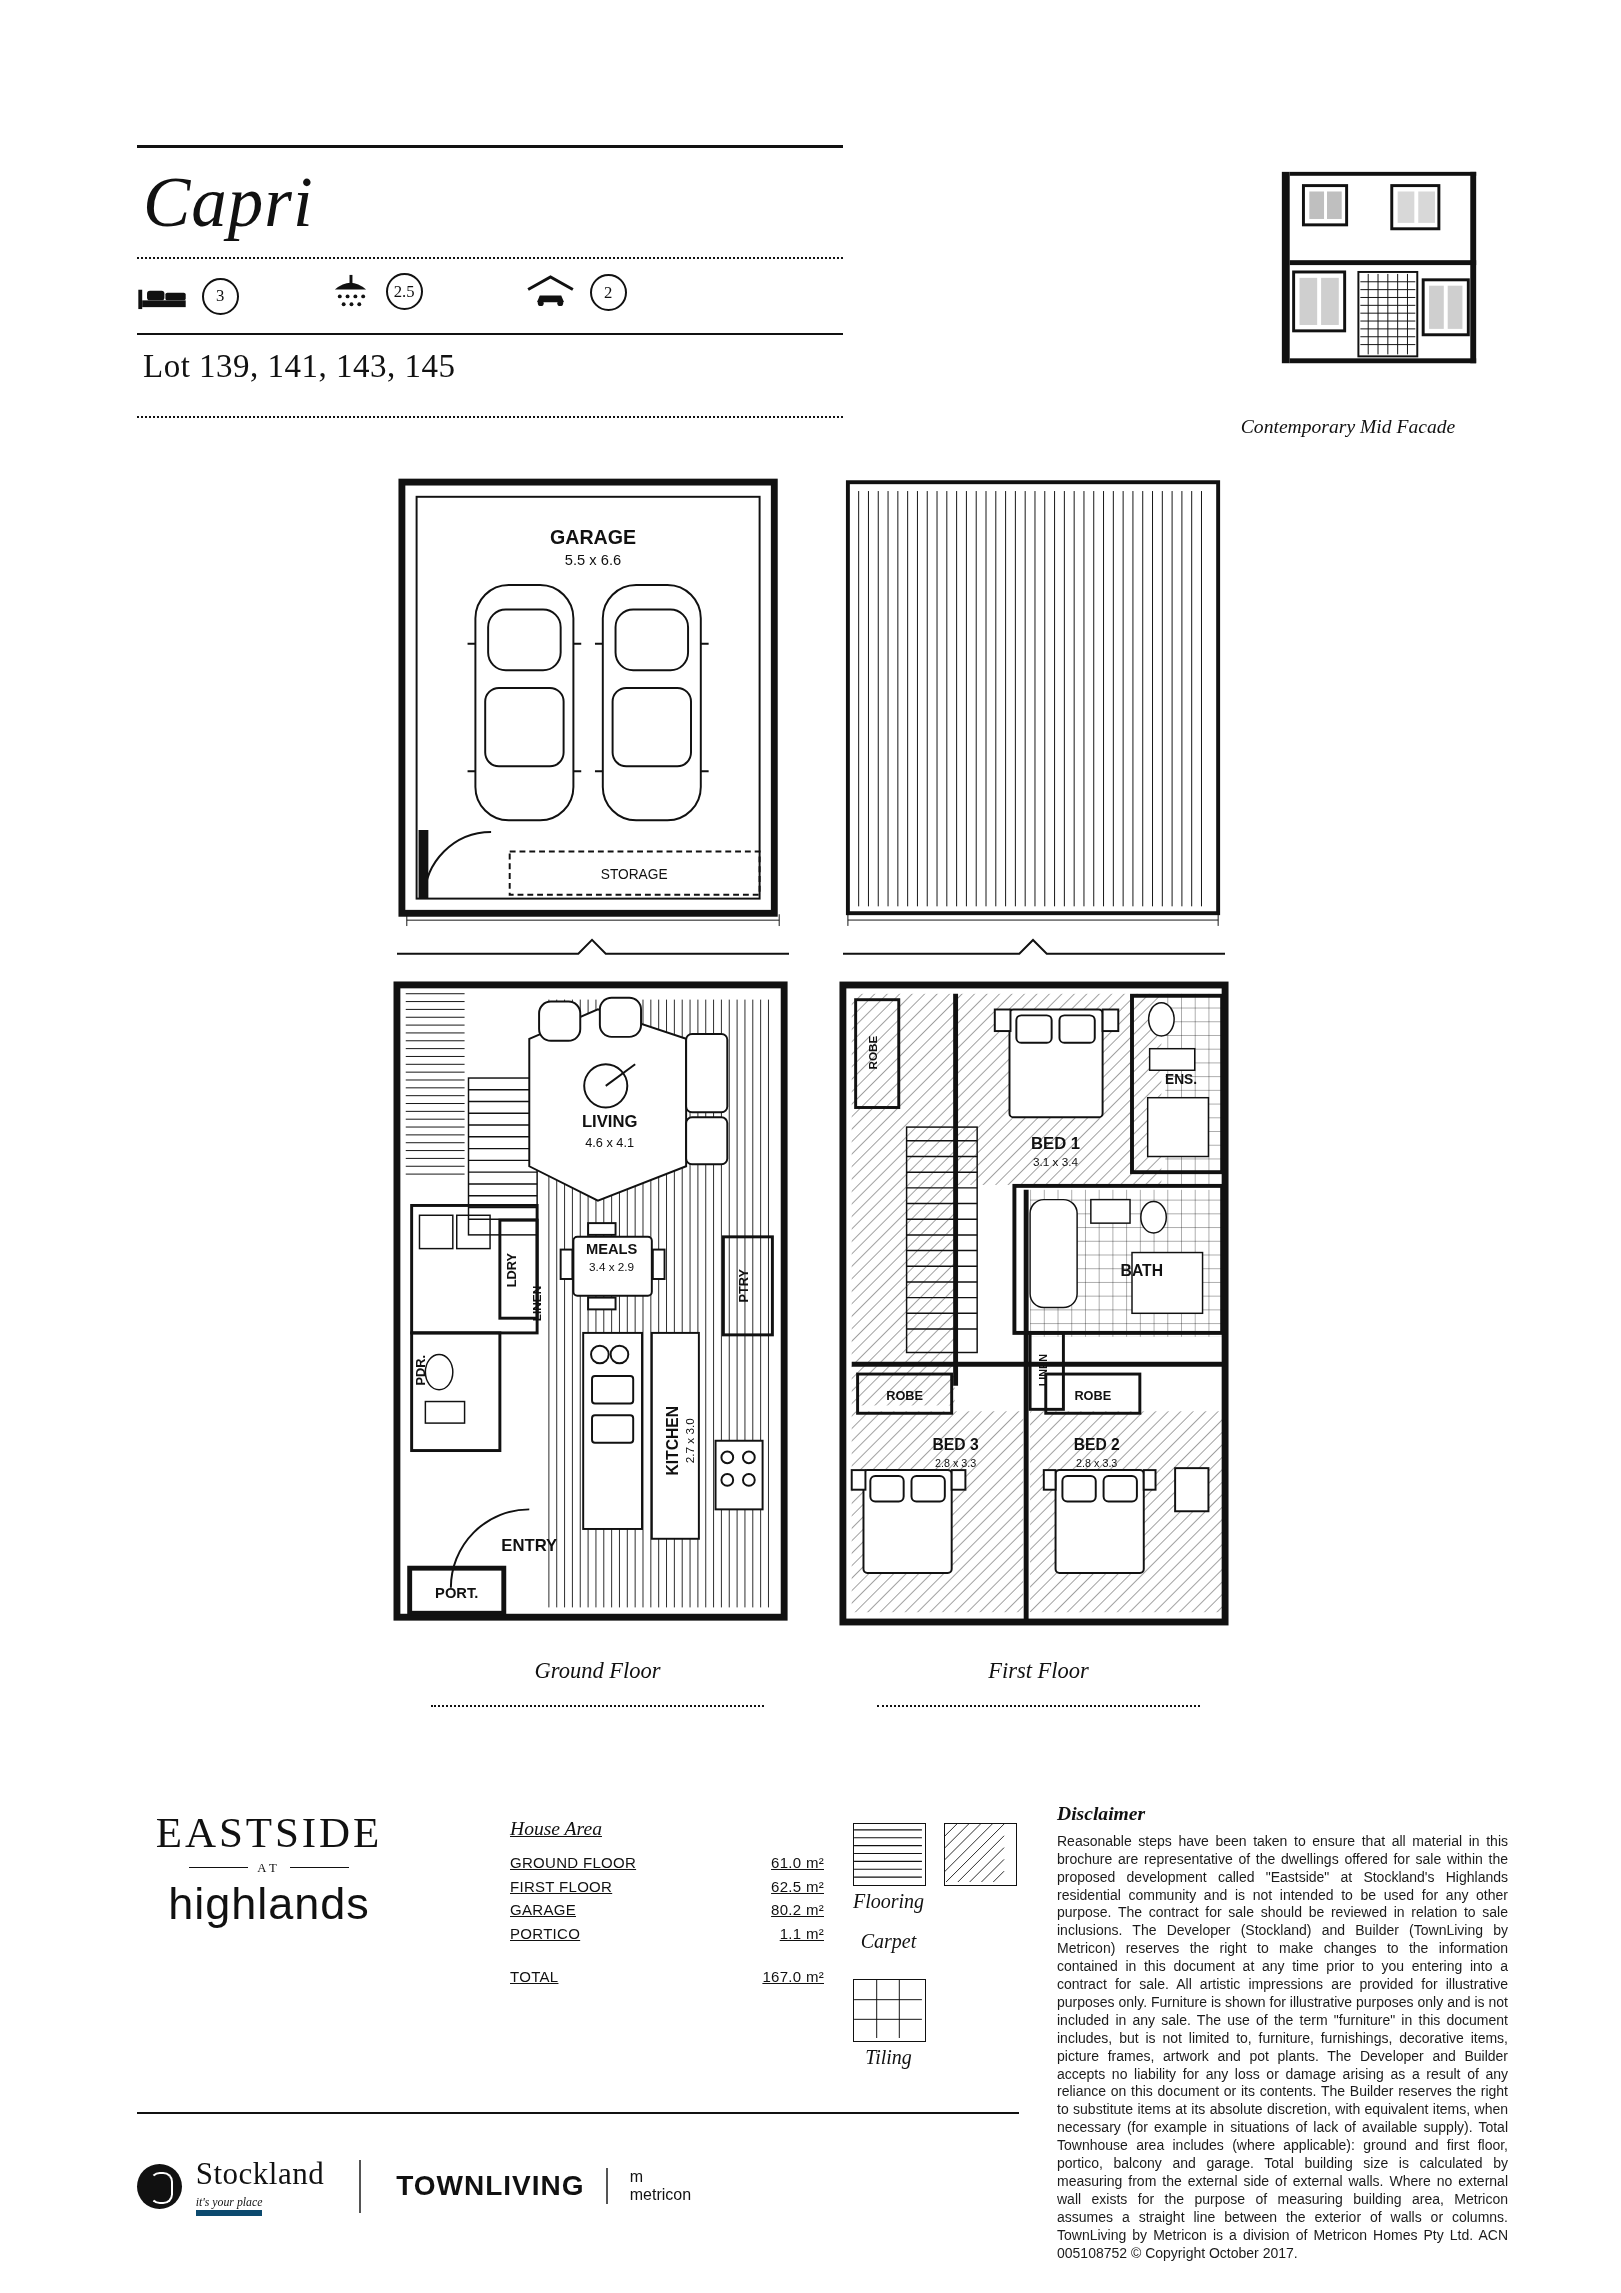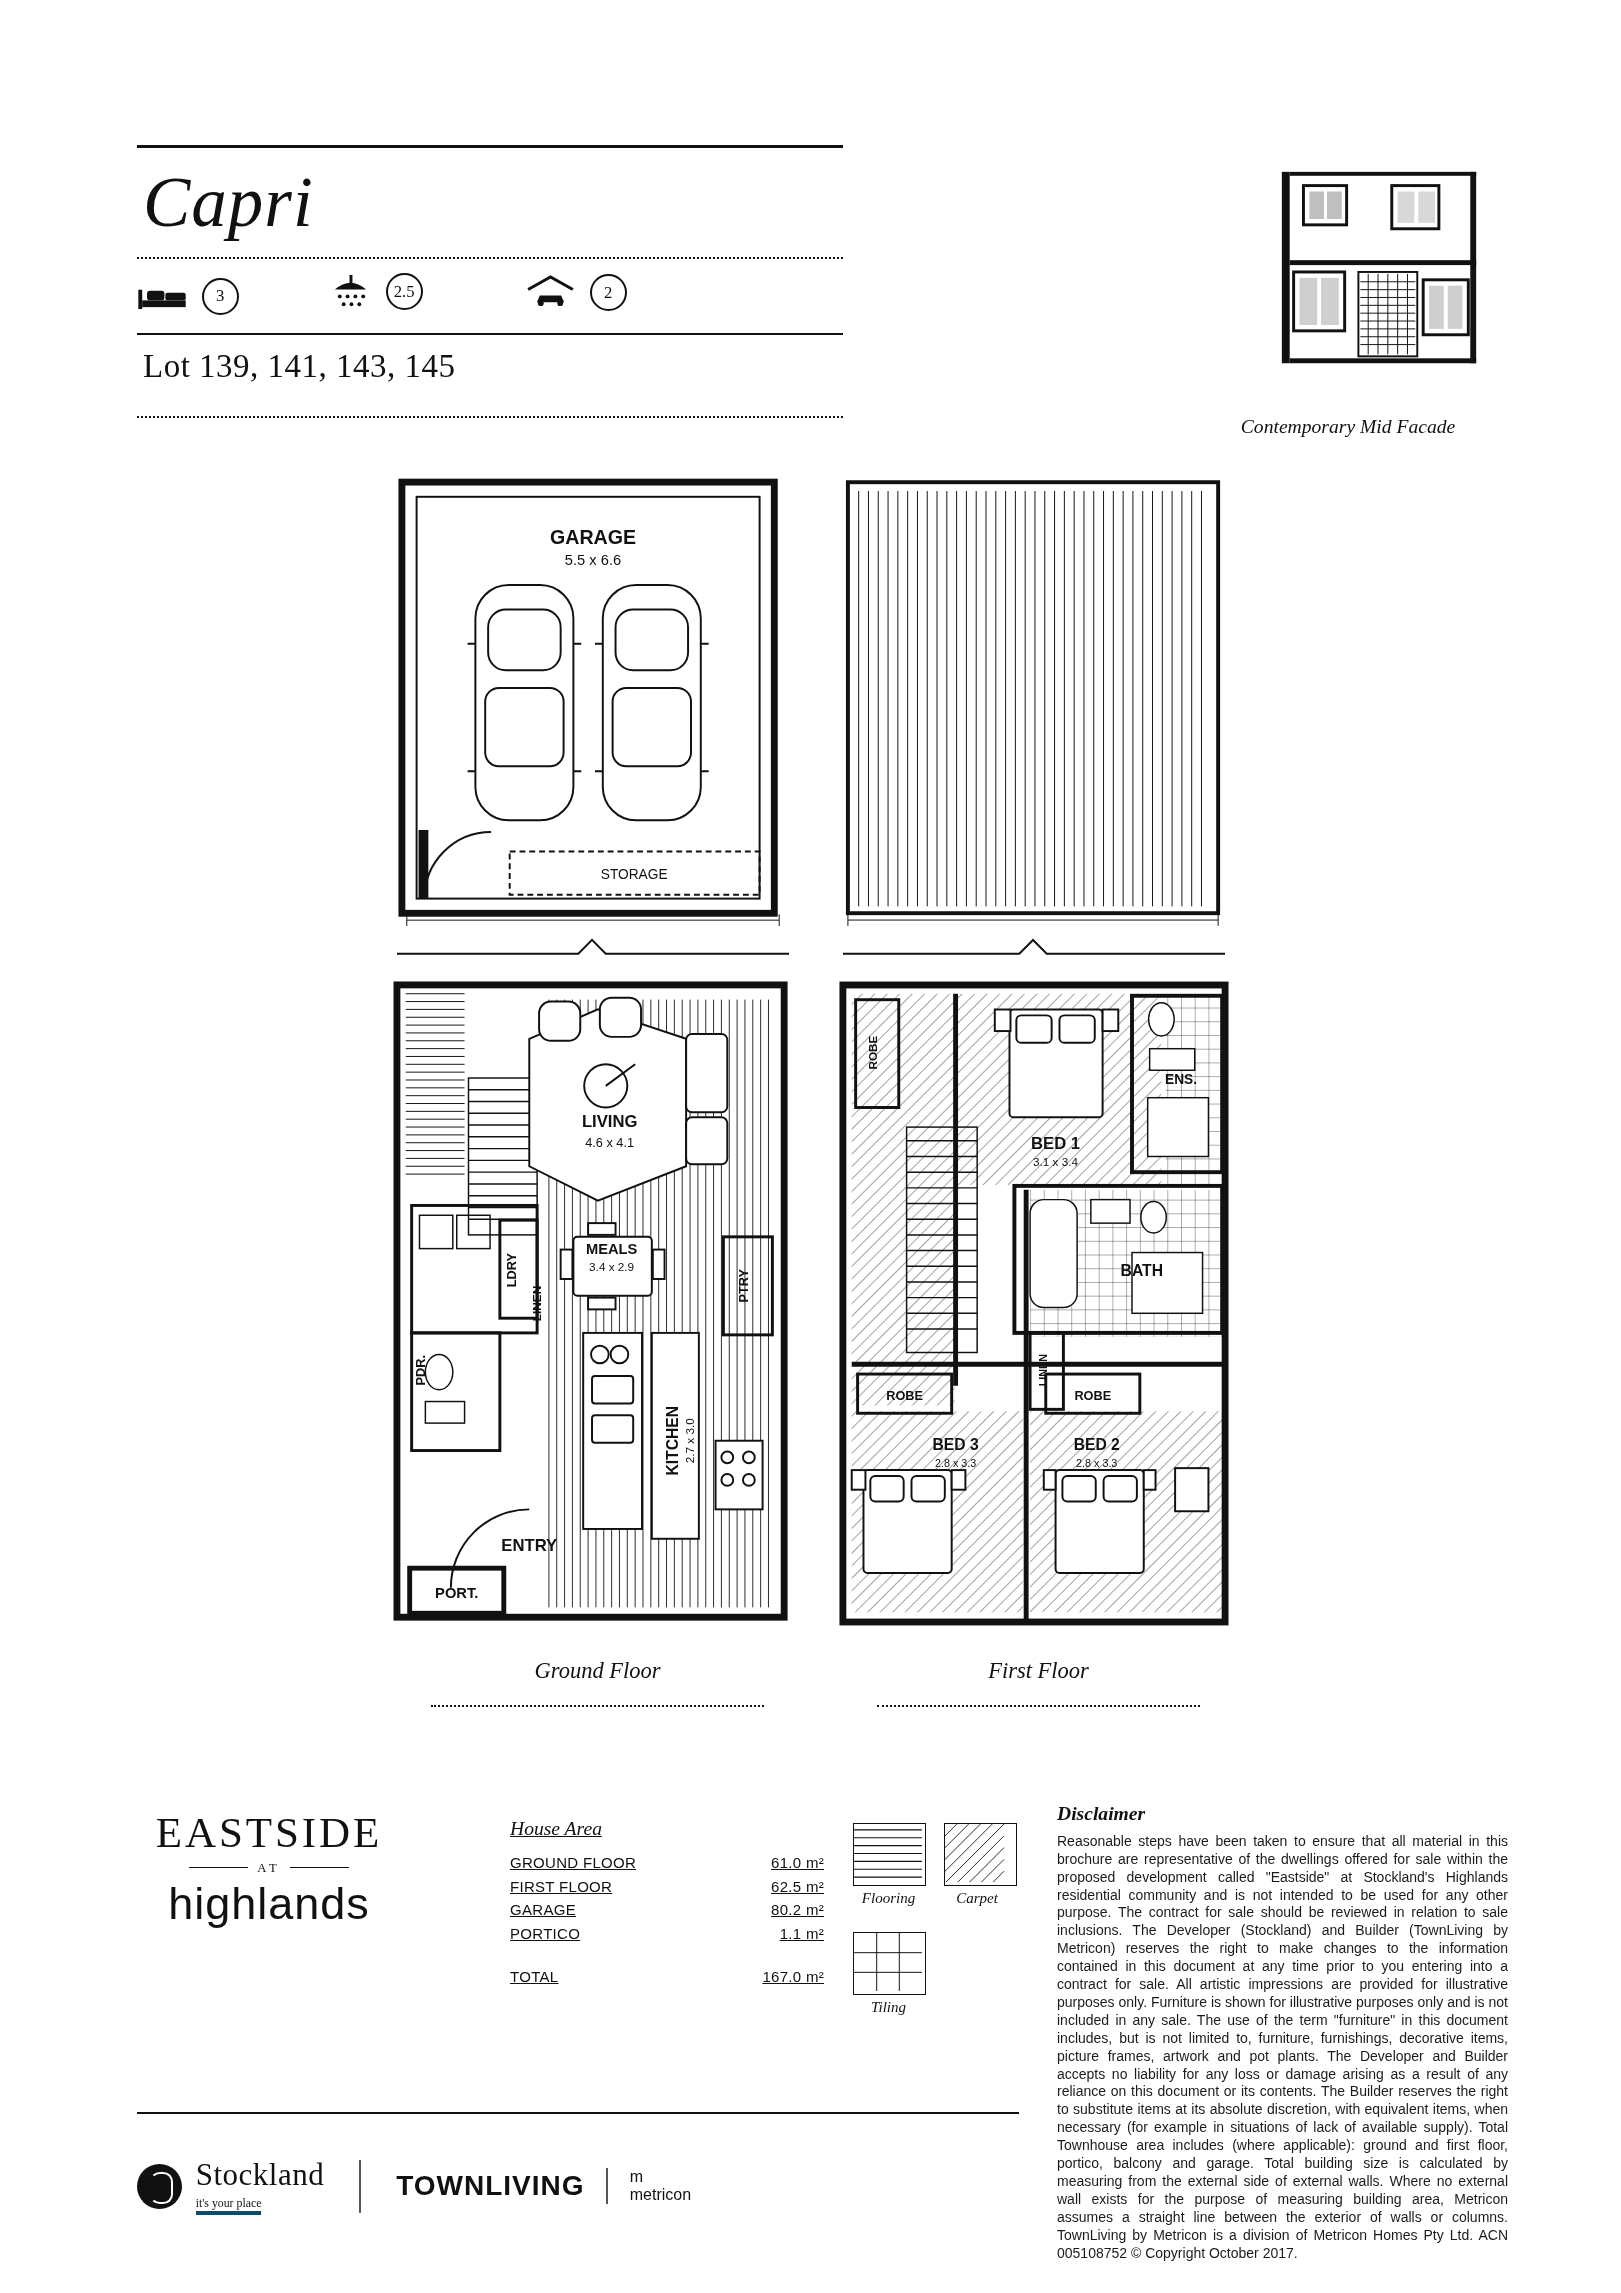--- a/index.html
+++ b/index.html
@@ -39,37 +39,37 @@
 
   .areas{position:absolute;left:510px;top:1818px;width:314px;font-size:15.7px;text-decoration:underline;}
   .areas h4{font-family:"Liberation Serif",serif;font-style:italic;font-weight:normal;font-size:19.6px;margin:0 0 13.7px 0;}
   .arow{display:flex;justify-content:space-between;margin:6.9px 0;font-size:15px;letter-spacing:0.3px;}
   .arow .v{font-variant-numeric:tabular-nums;}
   .atot{margin-top:25.5px;align-items:center;}
 
   .legend{position:absolute;left:853px;top:1823px;width:176px;}
   .lg-row{display:flex;gap:17.6px;}
   .lg-box{width:71px;height:61px;border:1.5px solid #111;}
-  .lg-cap{display:flex;gap:17.6px;margin-top:3.9px;font-family:"Liberation Serif",serif;font-style:italic;font-size:15px;}
+  .lg-cap{display:flex;gap:17.6px;margin-top:3.9px;font-family:"Liberation Serif",serif;font-style:italic;font-size:20px;flex-direction:column;}
   .lg-cap span{width:71px;text-align:center;}
   .lg-row2{margin-top:25.5px;}
 
   .disc{position:absolute;left:1057px;top:1803px;width:451px;}
   .disc h4{font-family:"Liberation Serif",serif;font-style:italic;font-weight:bold;font-size:19.6px;margin:0 0 7.8px 0;}
   .disc p{margin:0;font-size:14px;line-height:1.28;text-align:justify;color:#1b1b1b;}
 
   .footrule{position:absolute;left:137px;top:2112px;width:882px;height:2px;background:#111;}
   .foot{position:absolute;left:137px;top:2142px;width:765px;height:88px;display:flex;align-items:center;gap:0;}
   .sep{width:2px;height:53px;background:#555;margin:0 35px;}
   .stock{display:flex;align-items:center;gap:13.7px;}
   .stock .disc-logo{width:45px;height:45px;border-radius:50%;background:#111;position:relative;}
   .stock .disc-logo:after{content:"";position:absolute;left:12.7px;top:8.8px;width:19.6px;height:27.4px;border:2.9px solid #fff;border-radius:9.8px 9.8px 9.8px 9.8px;border-left-color:transparent;}
   .stock .txt{font-family:"Liberation Serif",serif;}
   .stock .n1{font-size:31px;letter-spacing:0.5px;}
-  .stock .n2{font-size:11.8px;border-bottom:4px solid #0c4a6e;display:inline-block;margin-top:-2.9px;}
+  .stock .n2{font-size:11.8px;font-style:italic;border-bottom:6px solid #0c4a6e;display:inline-block;margin-top:-2.9px;}
   .tl{font-family:"Liberation Sans",sans-serif;font-weight:bold;font-size:28px;letter-spacing:1px;}
   .mbox{border-left:2px solid #555;padding-left:21.6px;margin-left:21.6px;display:flex;flex-direction:column;}
 </style>
 </head>
 <body>
 
 <div class="page">
 
   <div class="hdr-rule" style="top:145px;"></div>
 

